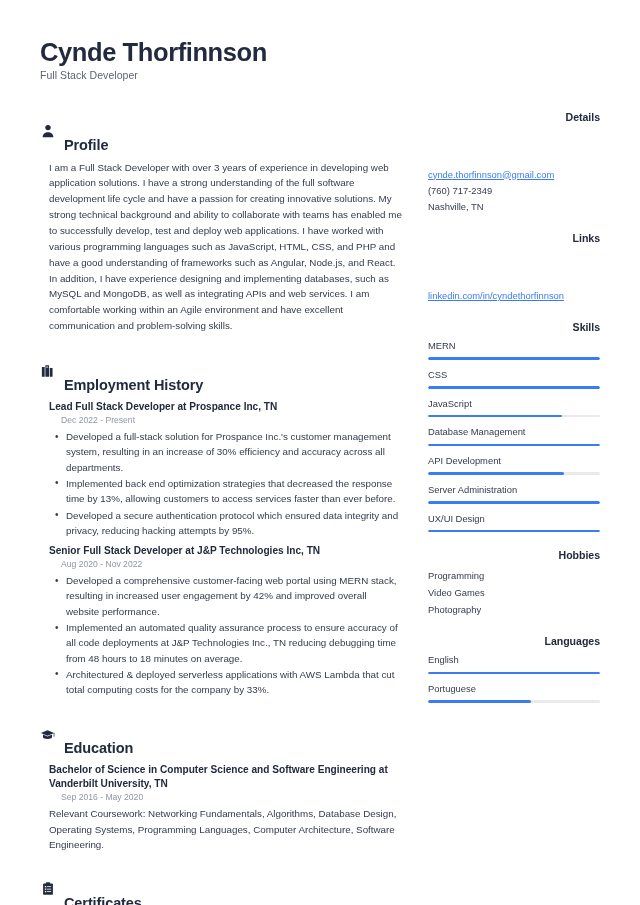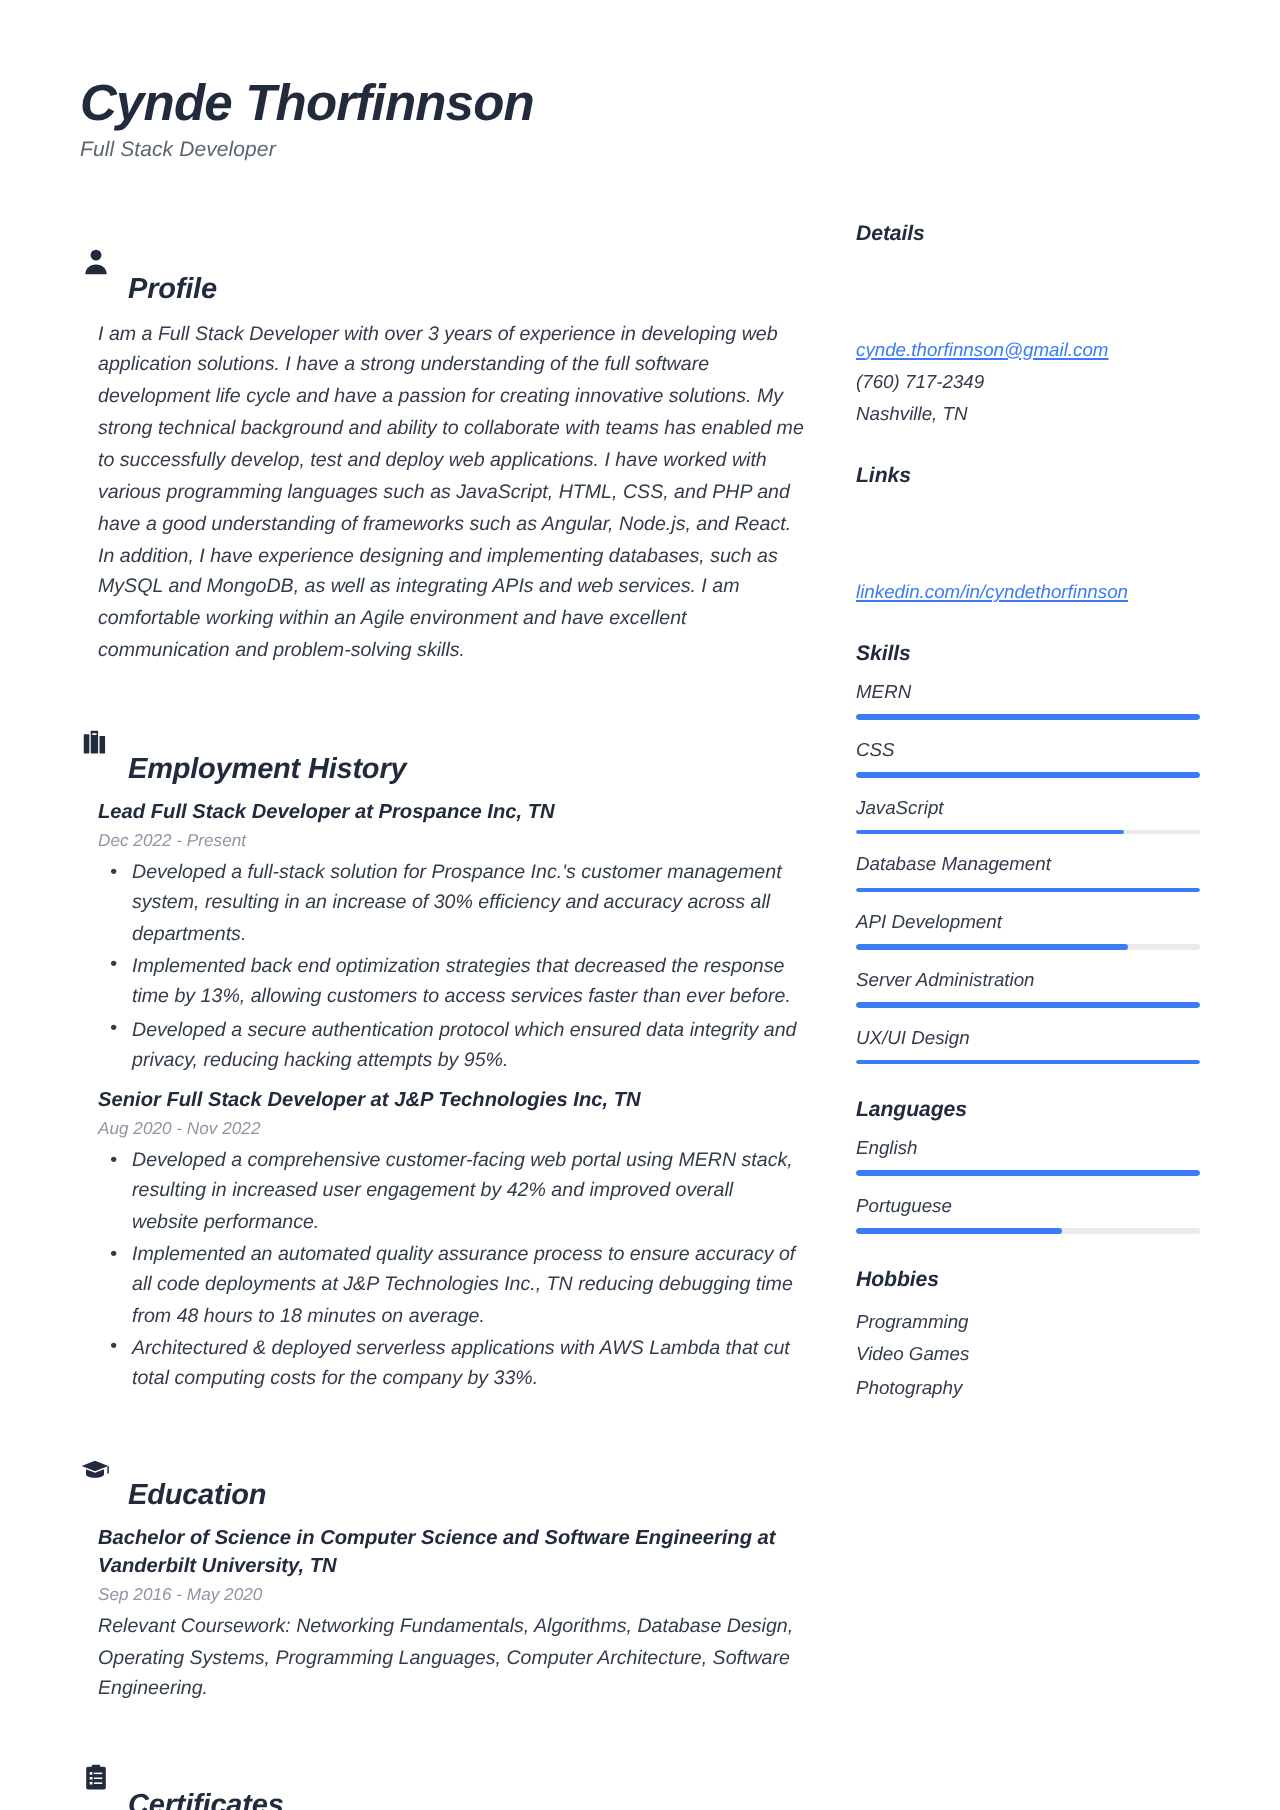--- a/index.html
+++ b/index.html
@@ -14,21 +14,20 @@
     font-family: "Liberation Sans", sans-serif;
     color: #2c3345;
     overflow: hidden;
   }
   .page {
     position: relative;
     width: 572px;
     height: 905px;
     background: #ffffff;
     padding: 38px 40px 20px 40px;
-    font-style: italic;
   }
 
   
   .header { margin-bottom: 28px; }
   .name {
     font-size: 25.5px;
     font-weight: 700;
     letter-spacing: -0.4px;
     color: #222a3d;
     line-height: 1.12;
@@ -91,20 +90,21 @@
     font-weight: 700;
     color: #222a3d;
     line-height: 1.38;
     margin-bottom: 1px;
   }
   .entry-date {
     font-size: 8.6px;
     color: #8f95a3;
     margin-bottom: 3px;
     line-height: 1.3;
+    margin-left: 12px;
   }
   .entry-desc {
     font-size: 9.8px;
     line-height: 1.56;
     color: #343b4d;
     margin: 0 0 2px 0;
   }
   ul.bullets {
     margin: 0 0 6px 0;
     padding-left: 17px;
@@ -127,20 +127,21 @@
   }
 
   
   .side-block { margin-bottom: 17px; }
   .side-title {
     font-size: 10.6px;
     font-weight: 700;
     color: #222a3d;
     margin-bottom: 7px;
     letter-spacing: -0.05px;
+    text-align: right;
   }
   .side-line {
     font-size: 9.4px;
     color: #343b4d;
     line-height: 1.72;
   }
   .side-link {
     font-size: 9.4px;
     color: #3b7cf6;
     text-decoration: underline;
@@ -347,40 +348,40 @@
 
         <div class="rated">
           <div class="rated-label">UX/UI Design</div>
           <div class="bar-track">
             <div class="bar-fill" style="width: 100%;"></div>
           </div>
         </div>
       </div>
 
       <div class="side-block">
-        <div class="side-title">Languages</div>
-
-        <div class="rated">
-          <div class="rated-label">English</div>
-          <div class="bar-track">
-            <div class="bar-fill" style="width: 100%;"></div>
-          </div>
-        </div>
-
-        <div class="rated">
-          <div class="rated-label">Portuguese</div>
-          <div class="bar-track">
-            <div class="bar-fill" style="width: 60%;"></div>
-          </div>
-        </div>
-      </div>
-
-      <div class="side-block">
         <div class="side-title">Hobbies</div>
         <div class="hobby-line">Programming</div>
         <div class="hobby-line">Video Games</div>
         <div class="hobby-line">Photography</div>
       </div>
 
+      <div class="side-block">
+        <div class="side-title">Languages</div>
+
+        <div class="rated">
+          <div class="rated-label">English</div>
+          <div class="bar-track">
+            <div class="bar-fill" style="width: 100%;"></div>
+          </div>
+        </div>
+
+        <div class="rated">
+          <div class="rated-label">Portuguese</div>
+          <div class="bar-track">
+            <div class="bar-fill" style="width: 60%;"></div>
+          </div>
+        </div>
+      </div>
+
     </div>
 
   </div>
 </div>
 
 </body></html>

